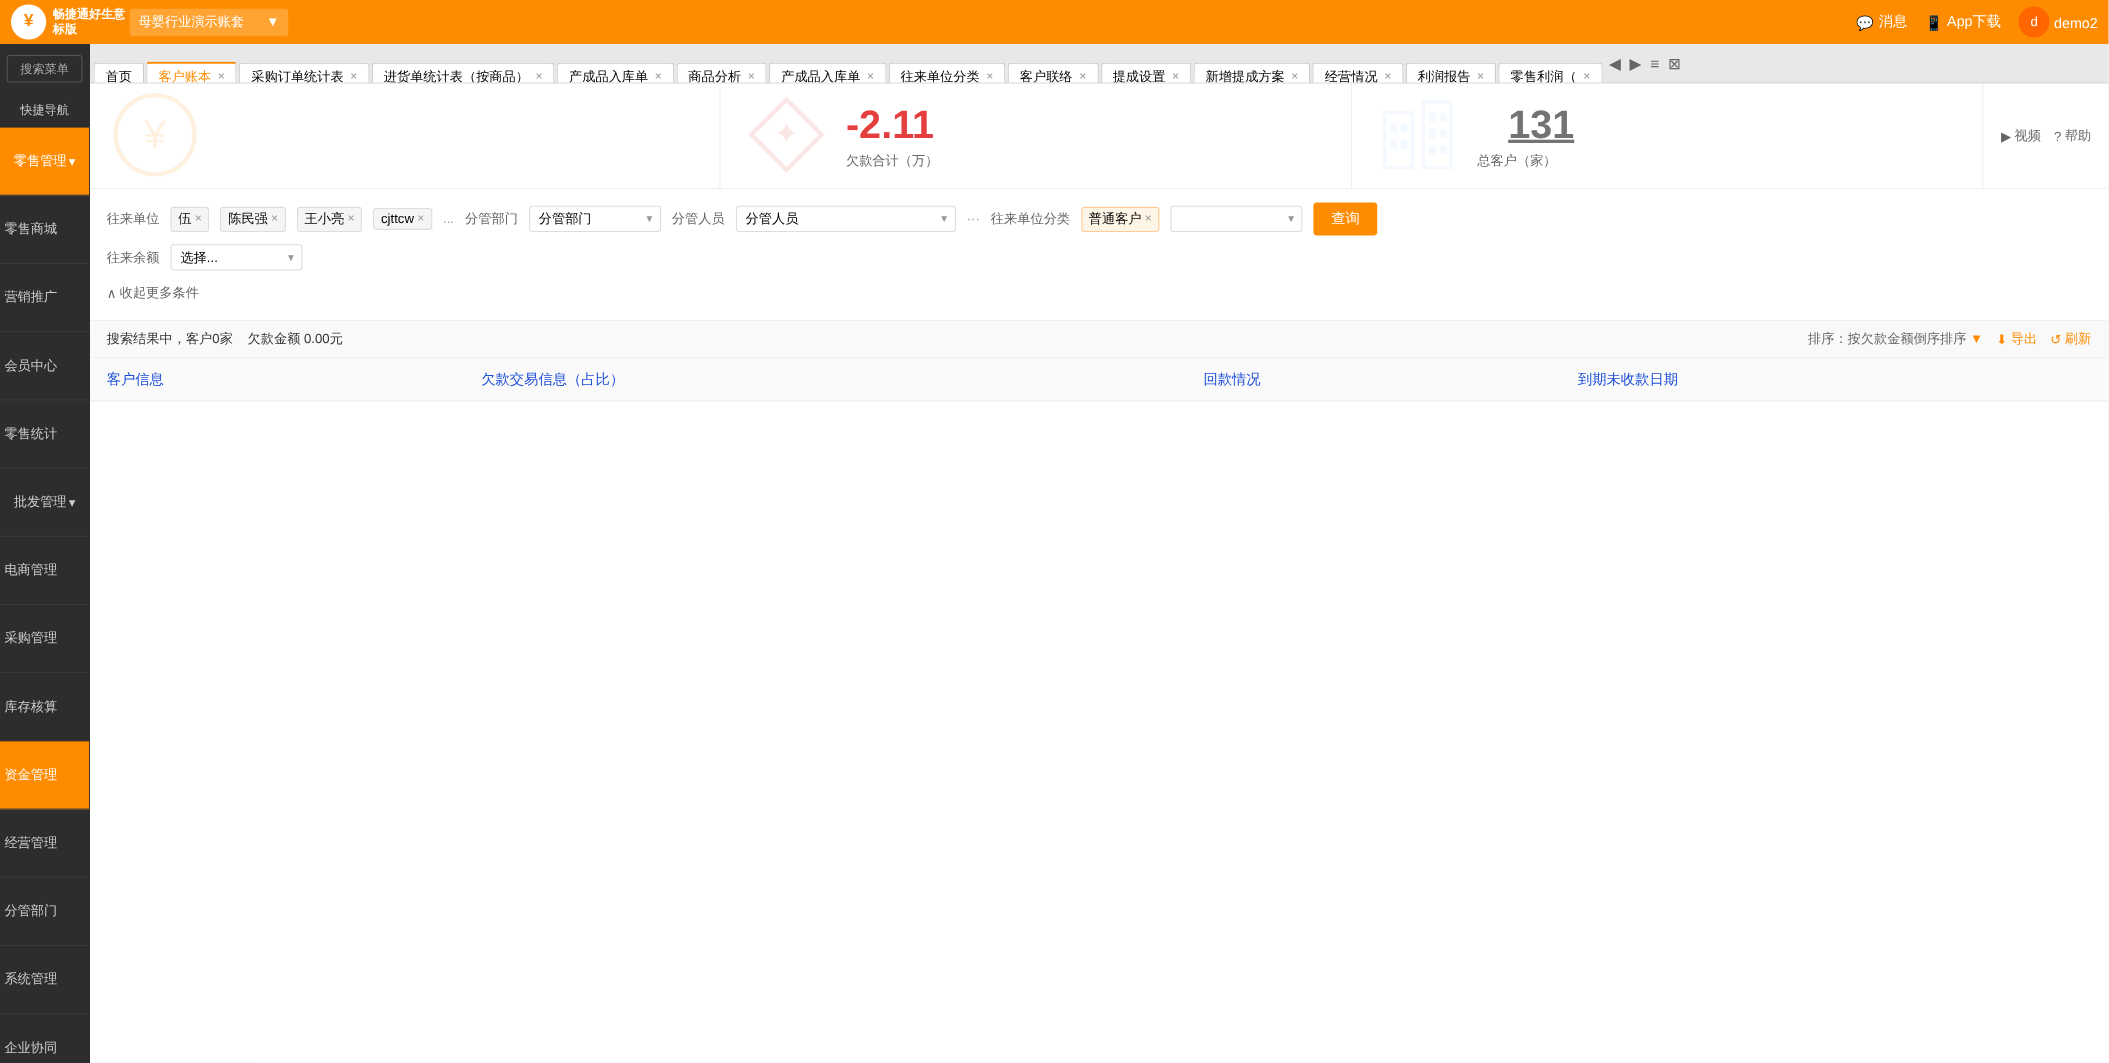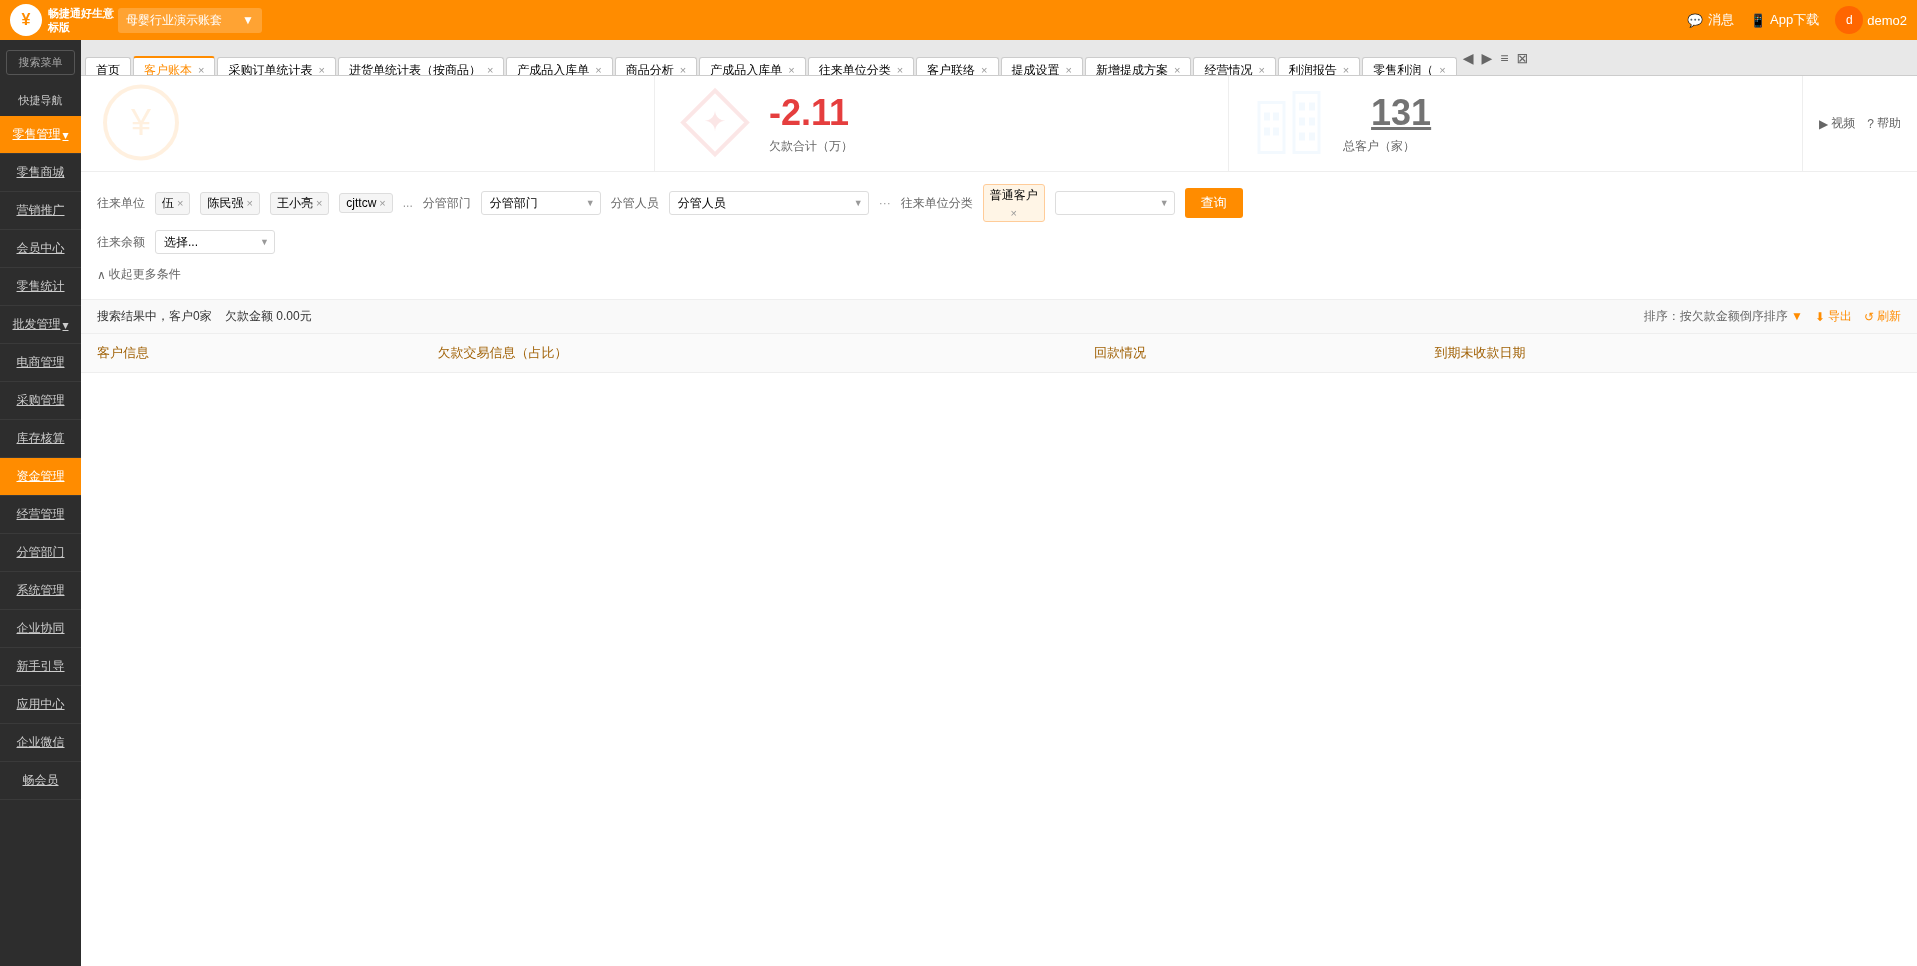--- a/index.html
+++ b/index.html
@@ -20,21 +20,21 @@
     .logo-text { font-size: 11px; line-height: 1.3; }
     .nav-selector { background: rgba(255,255,255,0.2); border: none; color: #fff; padding: 4px 8px; border-radius: 3px; font-size: 12px; display: flex; align-items: center; gap: 20px; cursor: pointer; margin-left: 4px; }
     .top-bar-right { margin-left: auto; display: flex; align-items: center; gap: 16px; color: #fff; font-size: 13px; }
     .top-bar-btn { display: flex; align-items: center; gap: 4px; cursor: pointer; color: #fff; }
     .avatar { width: 28px; height: 28px; border-radius: 50%; background: #ff6600; display: flex; align-items: center; justify-content: center; color: #fff; font-size: 12px; }
 
     
     .sidebar-search { padding: 10px 6px; }
     .sidebar-search-btn { width: 100%; background: transparent; border: 1px solid #555; color: #aaa; padding: 4px; border-radius: 3px; font-size: 11px; cursor: pointer; text-align: center; }
     .sidebar-nav-btn { color: #ccc; text-align: center; padding: 8px 4px; font-size: 11px; cursor: pointer; }
-    .sidebar-item { color: #ccc; text-align: center; padding: 10px 4px; font-size: 12px; cursor: pointer; border-bottom: 1px solid #3a3a3a; text-decoration: underline; }
+    .sidebar-item { color: #ccc; padding: 22px 4px; font-size: 12px; cursor: pointer; border-bottom: 1px solid #3a3a3a; }
     .sidebar-item.active { background: #ff8c00; color: #fff; }
     .sidebar-item.has-arrow { display: flex; align-items: center; justify-content: center; gap: 2px; }
 
     
     .tab { display: flex; align-items: center; background: #fff; border: 1px solid #ccc; border-bottom: none; padding: 4px 10px; font-size: 12px; cursor: pointer; border-radius: 3px 3px 0 0; margin-right: 2px; white-space: nowrap; flex-shrink: 0; margin-top: 24px; }
     .tab.active { background: #fff; border-bottom: 1px solid #fff; color: #ff8c00; }
     .tab-close { margin-left: 6px; color: #999; font-size: 11px; }
     .tab-nav-btn { background: none; border: none; cursor: pointer; color: #666; font-size: 14px; padding: 0 4px; flex-shrink: 0; }
 
     
@@ -52,30 +52,30 @@
     .filter-row { display: flex; align-items: center; gap: 10px; margin-bottom: 8px; flex-wrap: wrap; }
     .filter-label { color: #666; font-size: 12px; white-space: nowrap; }
     .filter-tag { background: #f5f5f5; border: 1px solid #ddd; border-radius: 3px; padding: 2px 6px; font-size: 12px; display: inline-flex; align-items: center; gap: 3px; }
     .filter-tag-close { color: #999; cursor: pointer; font-size: 11px; }
     .filter-more { color: #999; font-size: 12px; cursor: pointer; }
     .filter-select { border: 1px solid #ddd; border-radius: 3px; padding: 4px 24px 4px 8px; font-size: 12px; background: #fff; cursor: pointer; min-width: 120px; appearance: none; position: relative; }
     .filter-select-wrap { position: relative; display: inline-flex; align-items: center; }
     .filter-select-wrap::after { content: '▼'; position: absolute; right: 6px; font-size: 9px; color: #999; pointer-events: none; }
     .search-btn { background: #ff8c00; color: #fff; border: none; padding: 6px 16px; border-radius: 3px; cursor: pointer; font-size: 13px; }
     .collapse-btn { color: #666; font-size: 12px; cursor: pointer; display: flex; align-items: center; gap: 3px; }
-    .filter-tag-selected { background: #fff5e6; border: 1px solid #ffcc99; border-radius: 3px; padding: 2px 6px; font-size: 12px; display: inline-flex; align-items: center; gap: 3px; flex-direction: column; }
+    .filter-tag-selected { background: #fff5e6; border: 1px solid #ffcc99; border-radius: 3px; padding: 2px 6px; font-size: 12px; display: inline-flex; align-items: center; gap: 3px; }
 
     
     .results-bar { padding: 8px 16px; background: #f9f9f9; border-bottom: 1px solid #eee; display: flex; align-items: center; justify-content: space-between; font-size: 12px; color: #333; }
     .results-right { display: flex; align-items: center; gap: 12px; color: #666; }
     .action-btn { display: flex; align-items: center; gap: 3px; cursor: pointer; color: #ff8c00; font-size: 12px; }
 
     
     .data-table { width: 100%; border-collapse: collapse; }
-    .data-table th { background: #fafafa; border-bottom: 1px solid #eee; padding: 10px 16px; text-align: left; font-size: 13px; font-weight: normal; color: #a16207; }
+    .data-table th { background: #fafafa; border-bottom: 1px solid #eee; padding: 10px 16px; text-align: left; font-size: 13px; font-weight: normal; color: #1d4ed8; }
 
     
     .empty-state { display: flex; flex-direction: column; align-items: center; justify-content: center; padding: 80px 0; color: #999; font-size: 13px; }
     .empty-icon { font-size: 80px; color: #ffcc99; margin-bottom: 12px; }
 
     
     ::-webkit-scrollbar { width: 4px; height: 4px; }
     ::-webkit-scrollbar-track { background: #f1f1f1; }
     ::-webkit-scrollbar-thumb { background: #ccc; border-radius: 2px; }
   </style>

